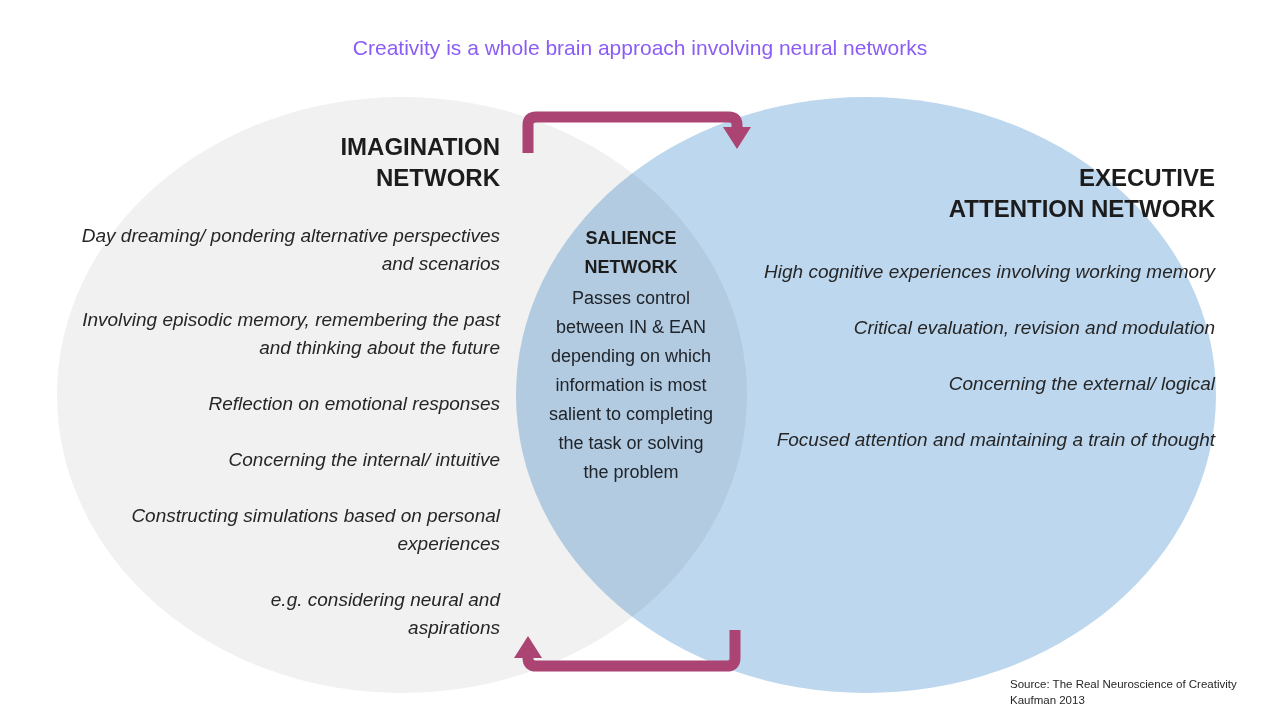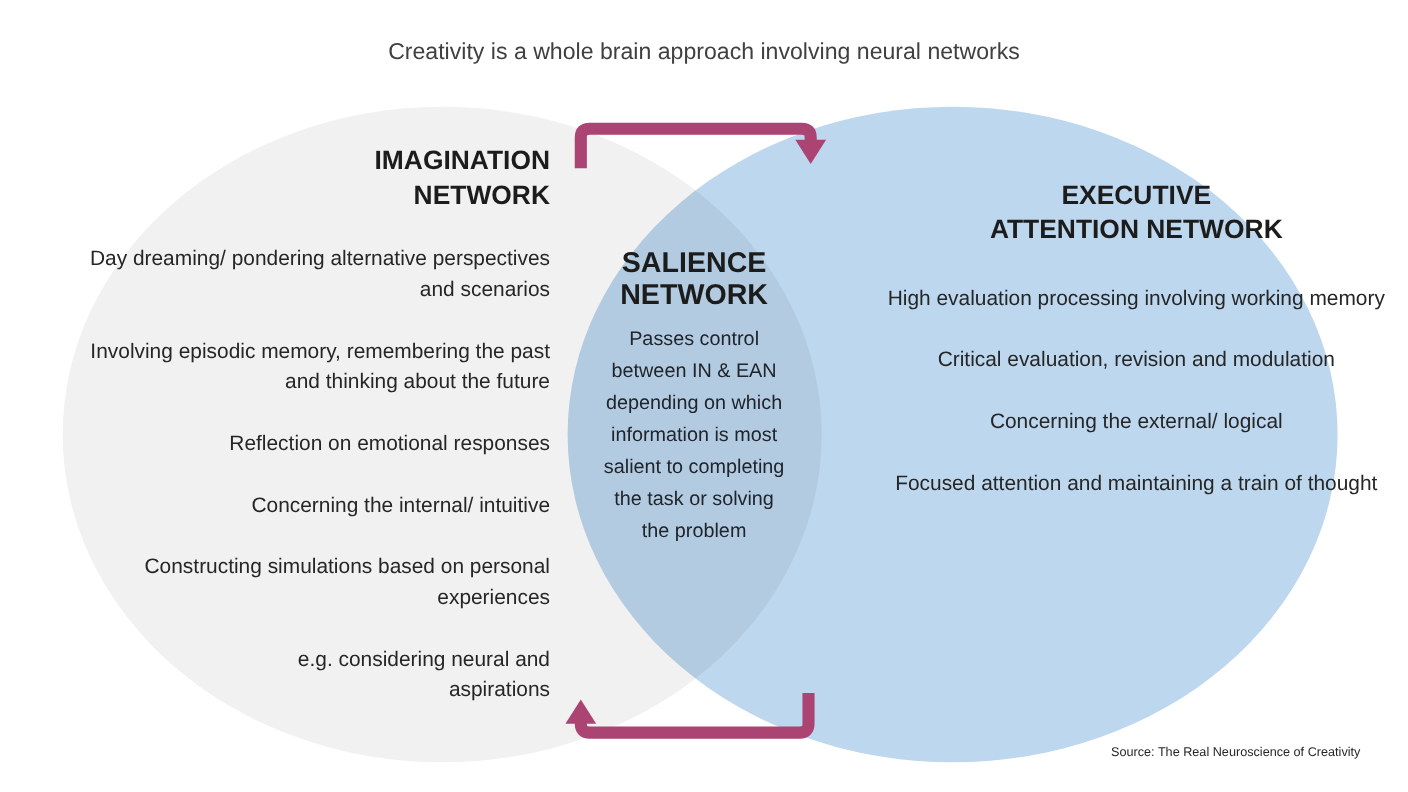--- a/index.html
+++ b/index.html
@@ -4,34 +4,34 @@
 <style>
   html,body { margin:0; padding:0; background:#ffffff; }
   .slide {
     position:relative; width:1280px; height:720px; overflow:hidden;
     background:#ffffff; color:#262626;
     font-family:"Liberation Sans", sans-serif;
   }
   .venn { position:absolute; top:0; left:0; }
   .title {
     position:absolute; top:36px; left:0; width:100%;
-    text-align:center; font-size:21px; color:#404040;
+    text-align:center; font-size:21px; color:#8b5cf6;
   }
   .col-left  { position:absolute; left:60px;  top:131px; width:440px; text-align:right; }
-  .col-right { position:absolute; left:807px; top:162px; width:452px; text-align:center; }
+  .col-right { position:absolute; left:763px; top:162px; width:452px; text-align:right; }
   .col-center{ position:absolute; left:544px; top:224px; width:174px; text-align:center; }
   .heading { font-size:24px; font-weight:bold; line-height:31px; color:#1c1c1c; }
-  .col-center .heading { font-size:26px; line-height:29px; }
-  .items { font-size:19px; line-height:28px; }
+  .col-center .heading { font-size:18px; line-height:29px; }
+  .items { font-size:19px; line-height:28px;font-style:italic; }
   .col-left  .items { margin-top:29px; }
   .col-right .items { margin-top:34px; }
   .items > div { margin-bottom:28px; }
   .items > div:last-child { margin-bottom:0; }
   .col-left .items > div:last-child { padding-left:150px; }
-  .col-center .body { font-size:18px; line-height:29px; margin-top:12px; color:#20242b; }
+  .col-center .body { font-size:18px; line-height:29px; margin-top:2px; color:#20242b; }
   .source {
     position:absolute; left:1010px; top:677px;
     font-size:11.5px; line-height:15.5px; color:#262626;
   }
   .source > div { white-space:pre-wrap; }
 </style>
 </head>
 <body>
 
 <div class="slide">
@@ -71,24 +71,25 @@
       </div>
     <div class="body">Passes control between IN &amp; EAN depending on which information is most salient to completing the task or solving the problem</div>
   </div>
 
   <div class="col-right">
     <div class="heading">
         <div>EXECUTIVE</div>
         <div>ATTENTION NETWORK</div>
       </div>
     <div class="items">
-        <div>High evaluation processing involving working memory</div>
+        <div>High cognitive experiences involving working memory</div>
         <div>Critical evaluation, revision and modulation</div>
         <div>Concerning the external/ logical</div>
         <div>Focused attention and maintaining a train of thought</div>
       </div>
   </div>
 
   <div class="source">
       <div>Source: The Real Neuroscience of Creativity</div>
+      <div>Kaufman 2013</div>
     </div>
 
 </div>
 
 </body></html>

